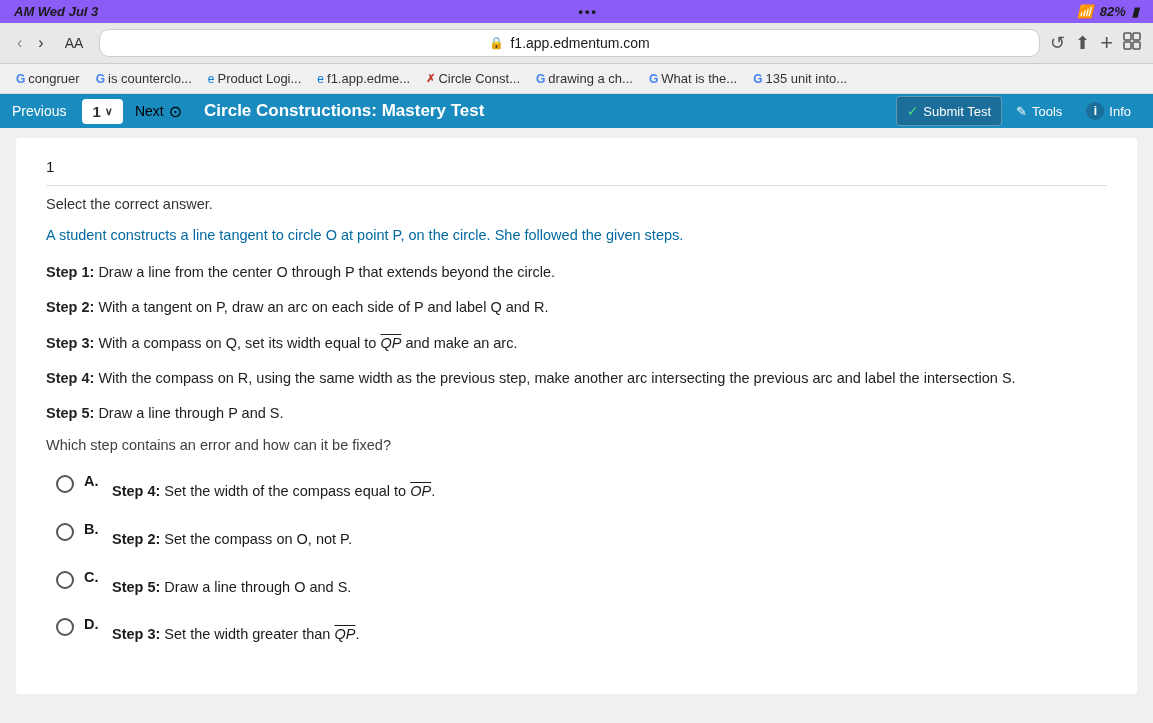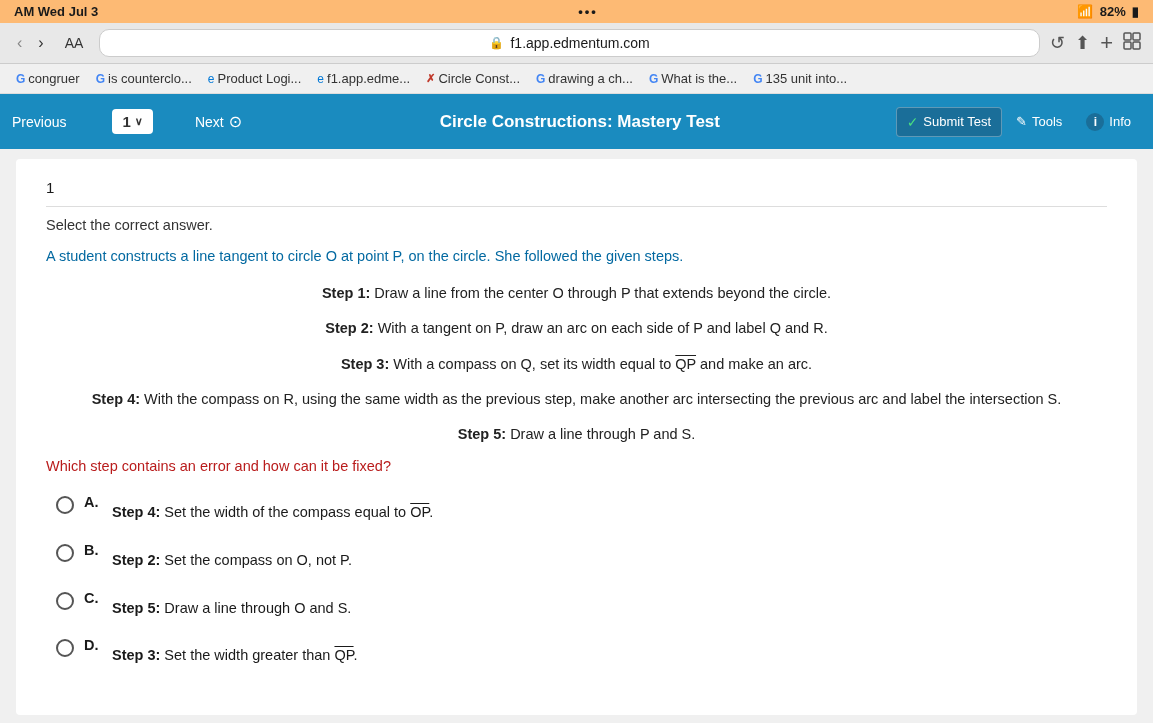--- a/index.html
+++ b/index.html
@@ -1,26 +1,27 @@
 <!DOCTYPE html>
 <html><head>
   <meta charset="utf-8">
   <style>
     * { box-sizing: border-box; margin: 0; padding: 0; }
     body { font-family: -apple-system, BlinkMacSystemFont, 'Helvetica Neue', Arial, sans-serif; background: #f0f0f0; font-size: 15px; color: #1a1a1a; }
 
     
     .status-bar {
-      background: #fdba74;
+      background: #8b5cf6;
       display: flex;
       justify-content: space-between;
       align-items: flex-end;
       padding: 4px 14px;
       font-size: 13px;
       font-weight: 600;
+      font-style: italic;
     }
     .status-left { display: flex; gap: 6px; align-items: center; }
     .status-right { display: flex; gap: 6px; align-items: center; }
 
     
     .browser-chrome {
       background: #e8e8e8;
       border-bottom: 1px solid #ccc;
       padding: 6px 12px;
       display: flex;
@@ -72,54 +73,52 @@
     }
     .bookmark-icon { font-size: 12px; }
 
     
     .app-toolbar {
       background: #1a8bbf;
       color: white;
       display: flex;
       align-items: center;
       padding: 0 0 0 0;
-      height: 55px;
-      gap: 30px;
+      height: 34px;
     }
     .toolbar-previous {
       background: none; border: none; color: white;
       font-size: 14px; cursor: pointer;
       padding: 0 12px;
       height: 100%;
       display: flex; align-items: center;
     }
     .toolbar-question-num {
       background: white; color: #333;
       border-radius: 4px;
       padding: 4px 10px;
       font-size: 15px;
       font-weight: 600;
       display: flex; align-items: center; gap: 4px;
       margin: 0 4px;
       cursor: pointer;
     }
     .toolbar-next {
-      background: none; border: none; color: #ffffff;
+      background: none; border: none; color: #000000;
       font-size: 14px; cursor: pointer;
       padding: 0 8px;
       display: flex; align-items: center; gap: 5px;
       height: 100%;
     }
     .toolbar-title {
       font-size: 17px;
       font-weight: 600;
       color: white;
       flex: 1;
       padding-left: 14px;
-      text-align: center;
     }
     .toolbar-right {
       display: flex; align-items: center; gap: 4px;
       padding-right: 12px;
     }
     .toolbar-btn {
       background: none; border: none; color: white;
       font-size: 13px; cursor: pointer;
       display: flex; align-items: center; gap: 5px;
       padding: 6px 10px;
@@ -154,27 +153,26 @@
       font-size: 14.5px;
       color: #0369a1;
       margin-bottom: 14px;
       line-height: 1.6;
     }
     .step {
       font-size: 14.5px;
       color: #222;
       margin-bottom: 12px;
       line-height: 1.6;
-      text-align: center;
     }
     .step strong { font-weight: 700; }
-    .overline { text-decoration: overline; }
+    .overline { text-decoration: overline; font-style: italic; }
     .question-stem {
       font-size: 14.5px;
-      color: #b91c1c;
+      color: #404040;
       margin-bottom: 20px;
     }
     .answer-options {
       margin-left: 10px;
     }
     .answer-option {
       display: flex;
       align-items: flex-start;
       gap: 10px;
       margin-bottom: 18px;

